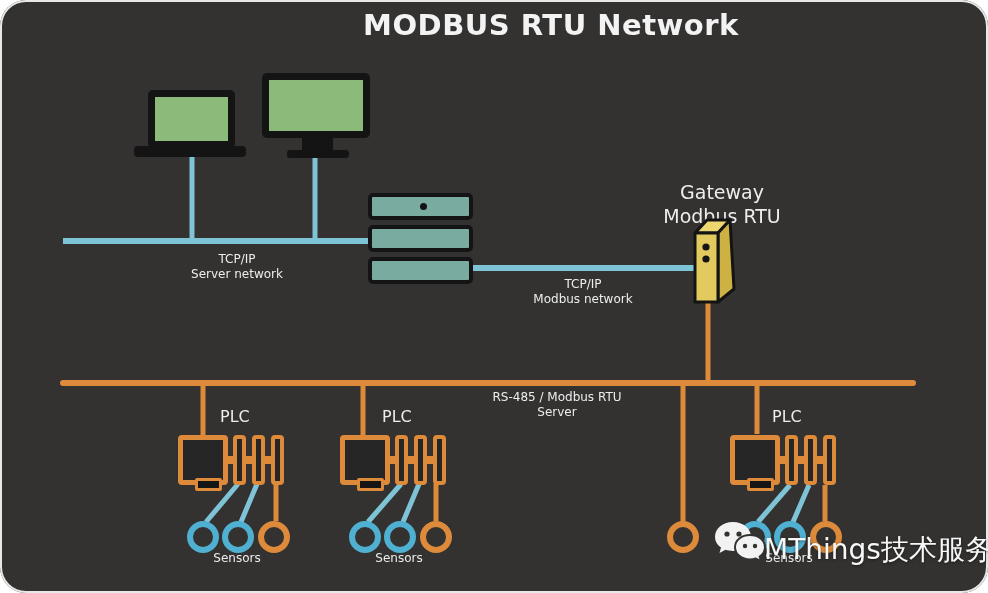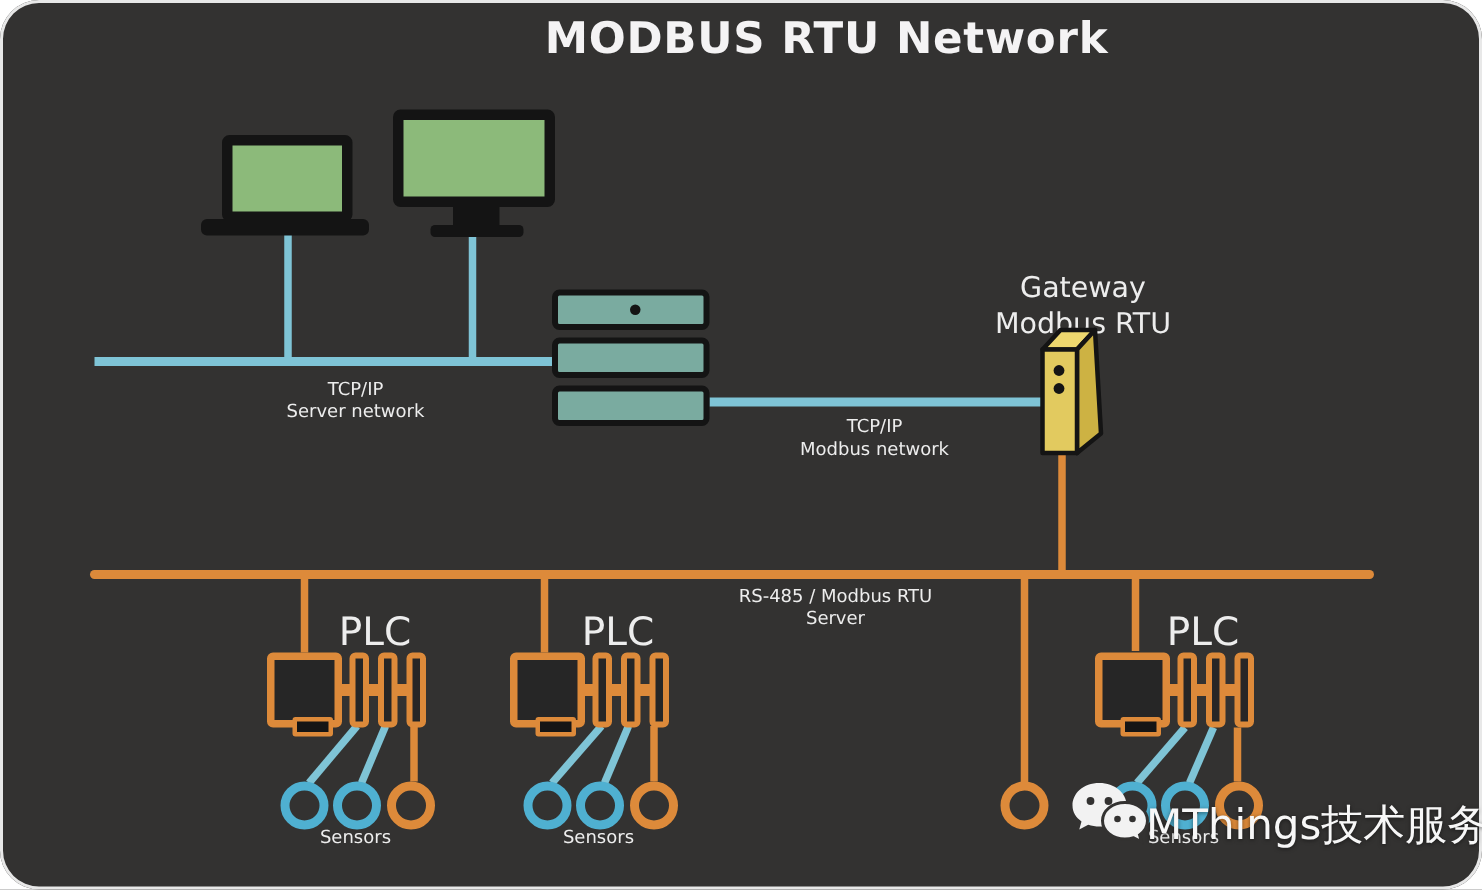--- a/index.html
+++ b/index.html
@@ -27,21 +27,21 @@
   .desktop-bezel{position:absolute;left:262px;top:73px;width:108px;height:65px;background:var(--ink);border-radius:5px;}
   .desktop-screen{position:absolute;left:7px;top:7px;width:94px;height:51px;background:var(--green);}
   .desktop-neck{position:absolute;left:302px;top:137px;width:31px;height:14px;background:var(--ink);}
   .desktop-base{position:absolute;left:287px;top:150px;width:62px;height:8px;background:var(--ink);border-radius:3px;}
   
   .srv-unit{position:absolute;left:368px;width:105px;height:27px;background:var(--teal);
             border:4px solid var(--ink);border-radius:5px;box-sizing:border-box;}
   .srv-dot{position:absolute;left:48px;top:6px;width:7px;height:7px;background:var(--ink);border-radius:50%;}
   
   .plc-group{position:absolute;top:405px;width:110px;height:172px;}
-  .plc-label{position:absolute;left:42px;top:2px;width:60px;text-align:center;color:var(--txt);font-size:26px;}
+  .plc-label{position:absolute;left:42px;top:2px;width:60px;text-align:left;color:var(--txt);font-size:16px;}
   .plc-main{position:absolute;left:0;top:30px;width:50px;height:50px;background:#262626;
             border:5px solid var(--or);border-radius:4px;box-sizing:border-box;}
   .plc-inner{position:absolute;left:12px;top:38px;width:27px;height:13px;background:#151515;
              border:3px solid var(--or);border-radius:2px;box-sizing:border-box;}
   .plc-bar{position:absolute;left:47px;top:51px;width:50px;height:8px;background:var(--or);}
   .plc-slat{position:absolute;top:30px;width:13px;height:50px;background:#262626;
             border:4px solid var(--or);border-radius:4px;box-sizing:border-box;}
   .s1{left:55px;} .s2{left:74px;} .s3{left:93px;}
   .ring{position:absolute;top:116px;width:32px;height:32px;border-radius:50%;border:6px solid var(--cyring);box-sizing:border-box;}
   .ring.orange{border-color:var(--or);}

